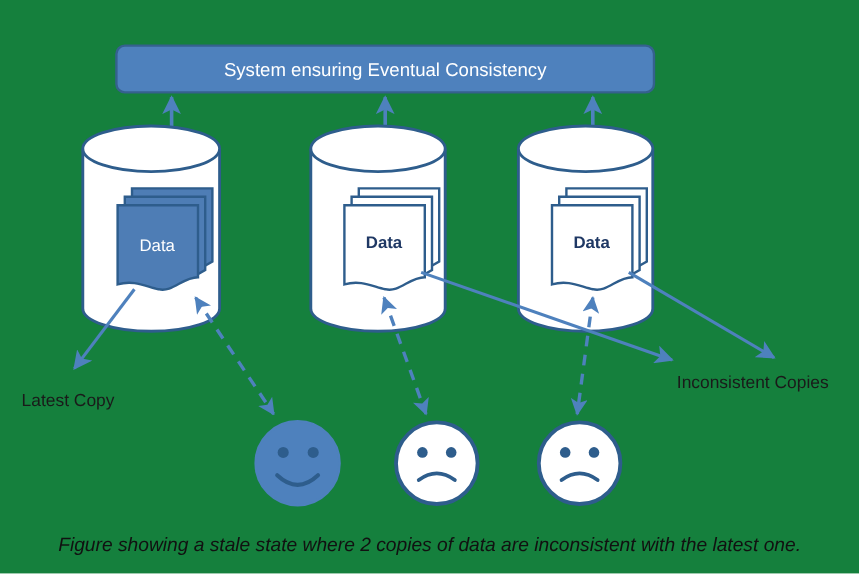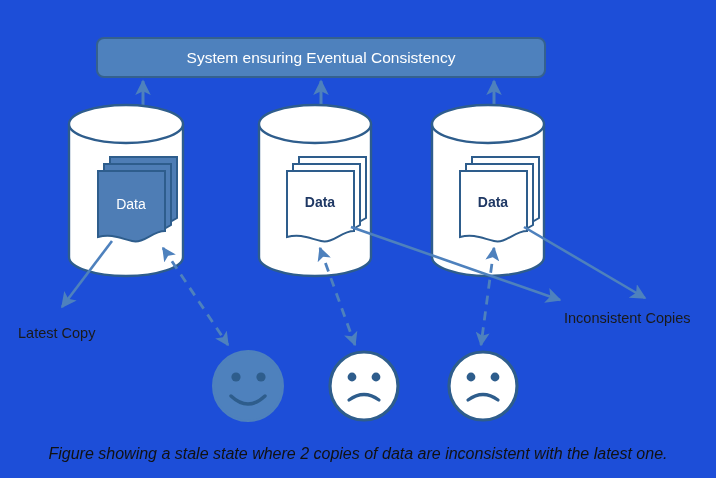--- a/index.html
+++ b/index.html
@@ -7,21 +7,21 @@
     padding: 0;
     background: #ffffff;
   }
   body {
     font-family: "Liberation Sans", sans-serif;
   }
   #canvas {
     position: relative;
     width: 716px;
     height: 478px;
-    background: #1d4ed8;
+    background: #15803d;
     overflow: hidden;
   }
   #scene {
     position: absolute;
     inset: 0;
     width: 716px;
     height: 478px;
   }
   .svg-text {
     font-family: "Liberation Sans", sans-serif;

